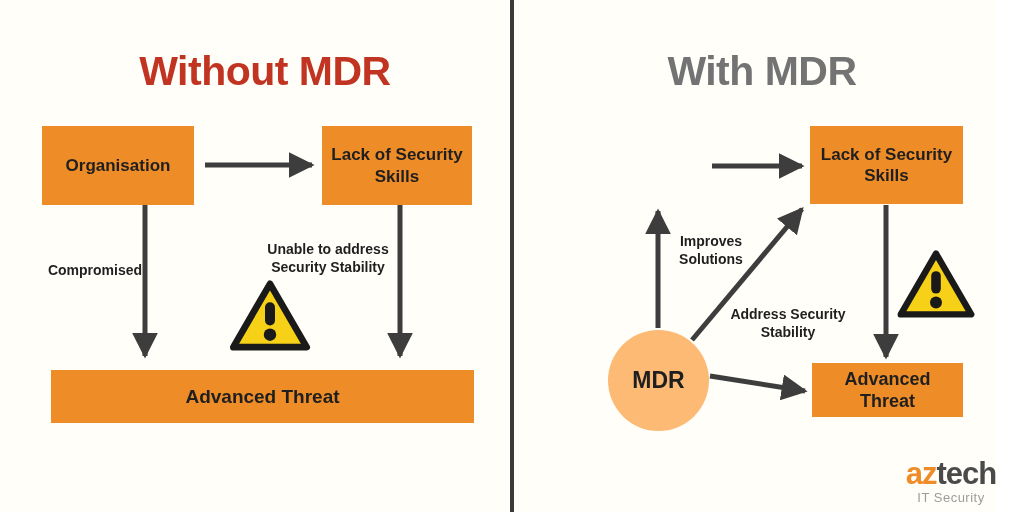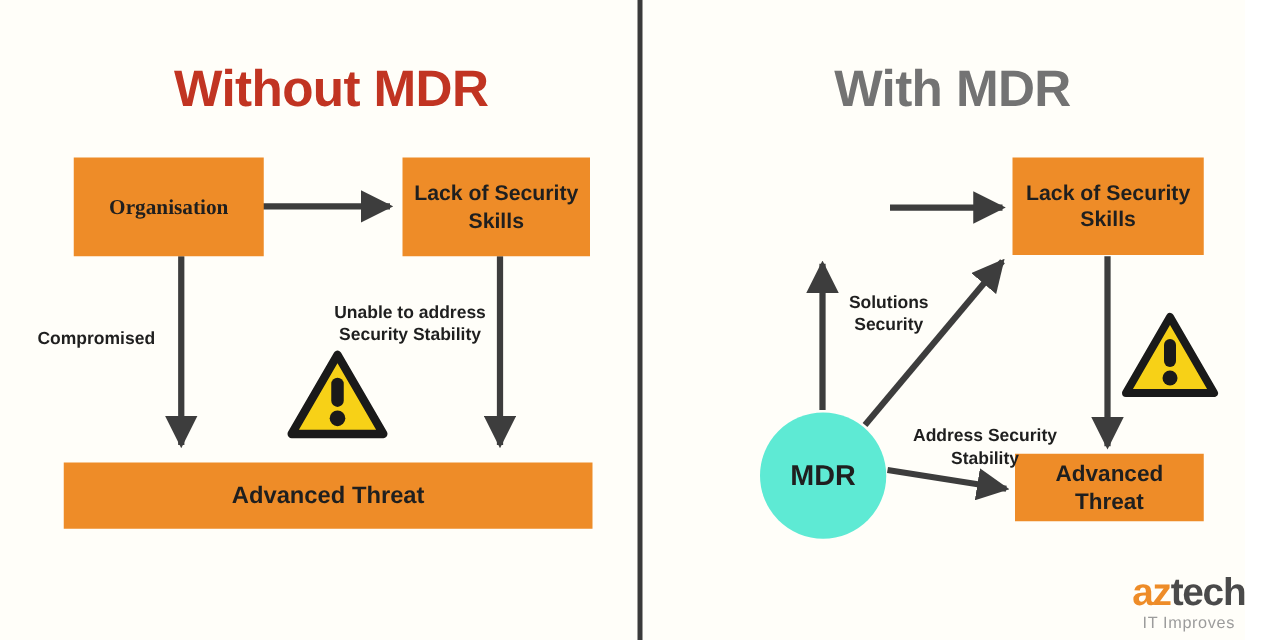--- a/index.html
+++ b/index.html
@@ -13,39 +13,39 @@
     position:absolute;top:48px;height:48px;text-align:center;
     font-size:41px;font-weight:bold;letter-spacing:-0.5px;
   }
   .title-left{left:20px;width:490px;color:#C13422;}
   .title-right{left:522px;width:480px;color:#737373;}
   .obox{
     position:absolute;background:#EE8C28;display:flex;align-items:center;justify-content:center;
     text-align:center;font-weight:bold;font-size:17px;line-height:1.25;color:#1f1f1f;
     padding:0 8px;box-sizing:border-box;
   }
-  .box-org-l{left:59px;top:126px;width:152px;height:79px;font-family:Liberation Serif, serif;}
+  .box-org-l{left:42px;top:126px;width:152px;height:79px;}
   .box-lack-l{left:322px;top:126px;width:150px;height:79px;}
   .box-adv-l{left:51px;top:370px;width:423px;height:53px;font-size:19px;}
   .box-org-r{left:559px;top:126px;width:152px;height:78px;}
   .box-lack-r{left:810px;top:126px;width:153px;height:78px;}
   .box-adv-r{left:812px;top:363px;width:151px;height:54px;font-size:18px;}
   .mdr-circle{
     position:absolute;left:608px;top:330px;width:101px;height:101px;border-radius:50%;
-    background:#5eead4;display:flex;align-items:center;justify-content:center;
+    background:#fdba74;display:flex;align-items:center;justify-content:center;
     font-weight:bold;font-size:23px;color:#1f1f1f;
   }
   .lbl{
     position:absolute;font-weight:bold;font-size:14px;line-height:1.25;text-align:center;
     color:#1f1f1f;
   }
-  .lbl-compromised{left:19px;top:262px;width:116px;}
+  .lbl-compromised{left:37px;top:262px;width:116px;}
   .lbl-unable{left:247px;top:231px;width:162px;margin-top:10px;}
   .lbl-improves{left:661px;top:233px;width:100px;}
-  .lbl-address{left:708px;top:306px;width:160px;margin-top:34px;}
+  .lbl-address{left:708px;top:306px;width:160px;}
   .arrows{position:absolute;left:0;top:0;width:1024px;height:512px;pointer-events:none;}
   .warn{position:absolute;}
   .warn-l{left:228px;top:278px;width:84px;height:75px;}
   .warn-r{left:896px;top:246px;width:80px;height:76px;}
   .logo{position:absolute;left:896px;top:458px;width:110px;text-align:center;line-height:1;}
   .logo-main{font-size:31px;font-weight:bold;letter-spacing:-1px;}
   .logo-az{color:#EE8C28;}
   .logo-tech{color:#4A4A4A;}
   .logo-sub{font-size:13px;color:#9C9C9C;margin-top:2px;letter-spacing:0.5px;}
 </style>
@@ -80,32 +80,32 @@
   <div class="obox box-adv-l">Advanced Threat</div>
 
   <div class="lbl lbl-compromised">Compromised</div>
   <div class="lbl lbl-unable">Unable to address Security Stability</div>
 
   <div class="obox box-lack-r">Lack of Security Skills</div>
   <div class="obox box-adv-r">Advanced Threat</div>
 
   <div class="mdr-circle">MDR</div>
 
-  <div class="lbl lbl-improves">Solutions Security</div>
+  <div class="lbl lbl-improves">Improves Solutions</div>
   <div class="lbl lbl-address">Address Security Stability</div>
 
   <svg class="warn warn-l" viewBox="0 0 100 90" xmlns="http://www.w3.org/2000/svg">
     <path d="M50 7 L94 83 H6 Z" fill="#F7D117" stroke="#1A1A1A" stroke-width="8" stroke-linejoin="round"></path>
     <rect x="44" y="29" width="12" height="28" rx="6" fill="#1A1A1A"></rect>
     <circle cx="50" cy="68" r="7.5" fill="#1A1A1A"></circle>
   </svg>
   <svg class="warn warn-r" viewBox="0 0 100 90" xmlns="http://www.w3.org/2000/svg">
     <path d="M50 7 L94 83 H6 Z" fill="#F7D117" stroke="#1A1A1A" stroke-width="8" stroke-linejoin="round"></path>
     <rect x="44" y="29" width="12" height="28" rx="6" fill="#1A1A1A"></rect>
     <circle cx="50" cy="68" r="7.5" fill="#1A1A1A"></circle>
   </svg>
 
   <div class="logo">
     <div class="logo-main"><span class="logo-az">az</span><span class="logo-tech">tech</span></div>
-    <div class="logo-sub">IT Improves</div>
+    <div class="logo-sub">IT Security</div>
   </div>
 
 </div>
 
 </body></html>

